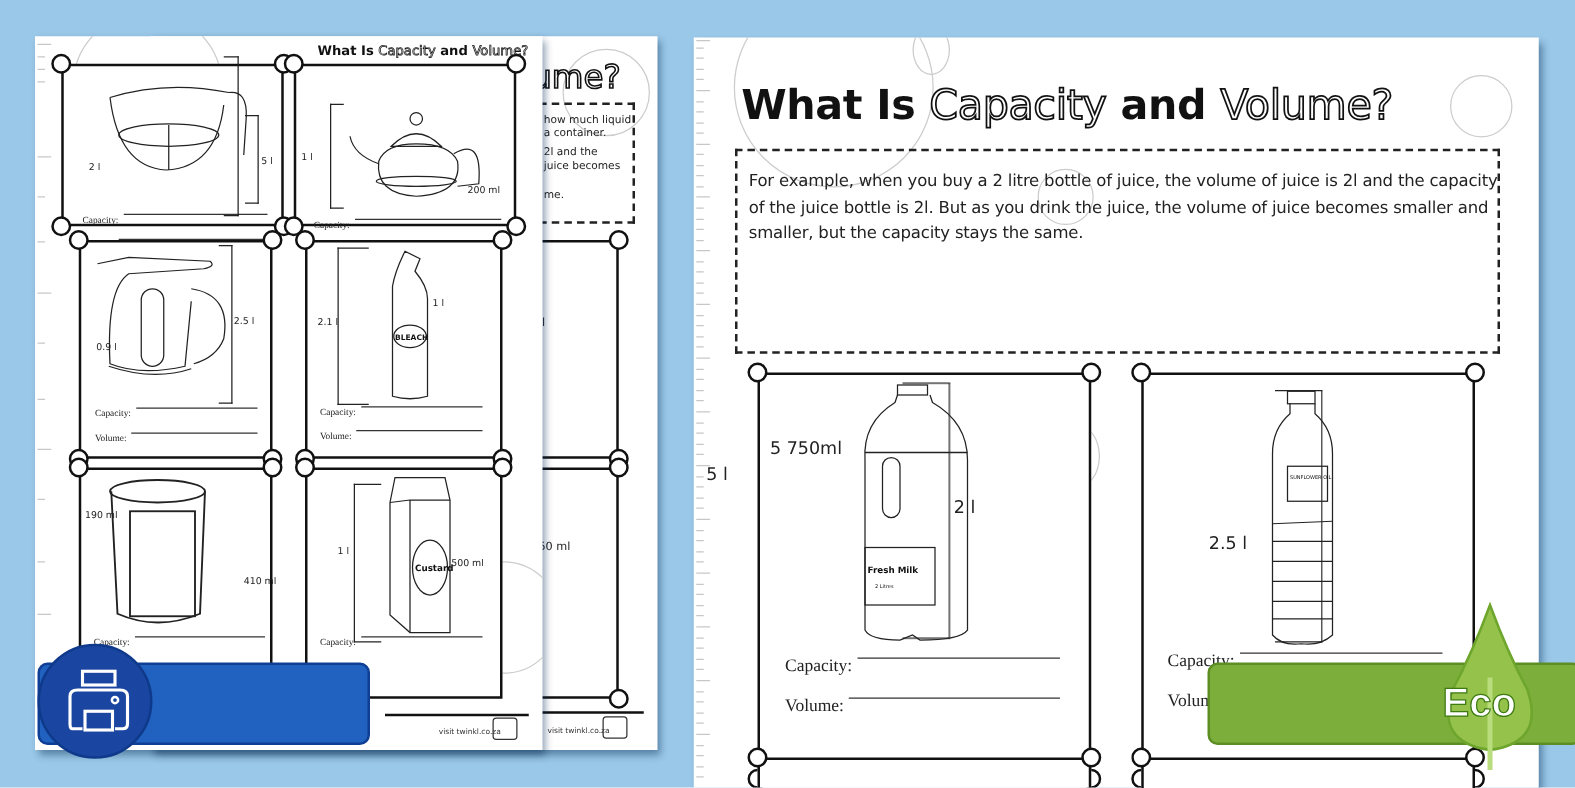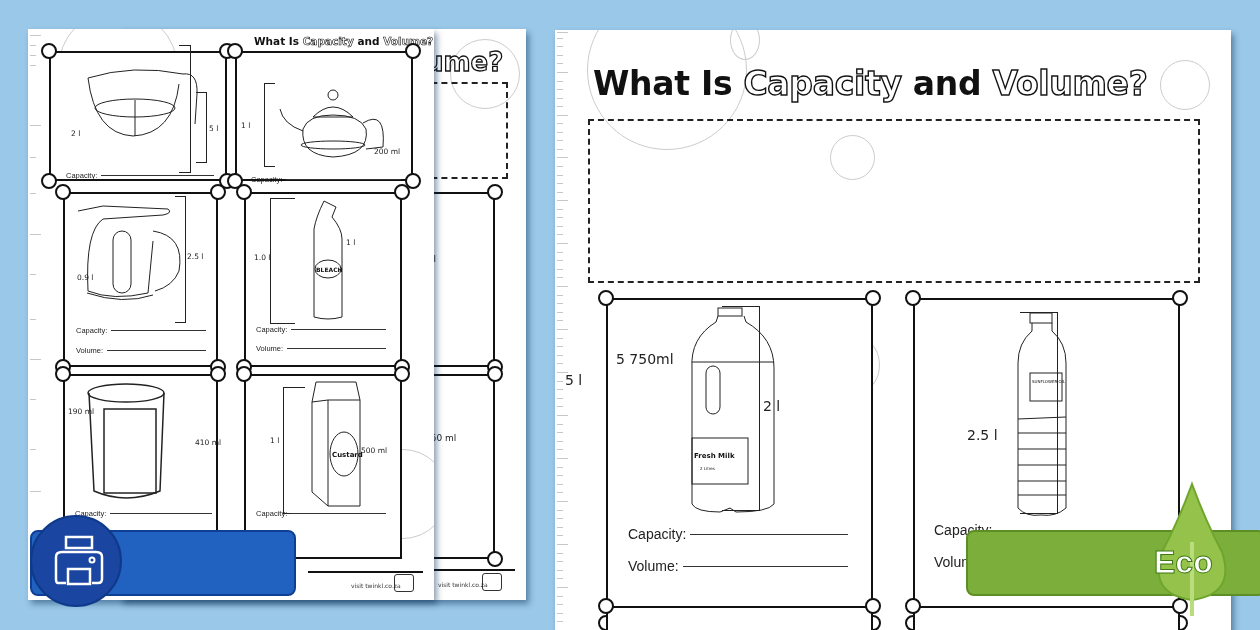--- a/index.html
+++ b/index.html
@@ -7,45 +7,52 @@
 body{background:#9ac8e8;font-family:"DejaVu Sans",sans-serif;position:relative}
 .sheet{position:absolute;background:#fff;overflow:hidden;box-shadow:3px 4px 6px rgba(0,40,80,.45)}
 .ruler{position:absolute;left:0;top:0;bottom:0;width:14px}
 .ruler i{position:absolute;left:2px;height:1px;background:#c7c7c7;width:6px}
 .ruler i.l{width:11px}
 .bubble{position:absolute;border:1px solid #ccc;border-radius:50%}
 .card{position:absolute;border:2px solid #111;background:#fff}
 .card .nb{position:absolute;width:16px;height:16px;background:#fff;border:2px solid #111;border-radius:50%}
 .card .nb.tl{left:-10px;top:-10px}.card .nb.tr{right:-10px;top:-10px}
 .card .nb.bl{left:-10px;bottom:-10px}.card .nb.br{right:-10px;bottom:-10px}
-.field{position:absolute;display:flex;align-items:center;font-family:Liberation Sans, sans-serif;color:#222}
+.field{position:absolute;display:flex;align-items:flex-start;font-family:Liberation Serif, serif;color:#222}
 .field .line{flex:1;border-bottom:1px solid #333;margin-left:4px;height:0}
 .meas{position:absolute;font-family:"DejaVu Sans",sans-serif;color:#222;white-space:nowrap}
 .brk{position:absolute;border:1.5px solid #222;border-left:none}
 .brk.left{border-left:1.5px solid #222;border-right:none}
 .title-main{position:absolute;font-family:"DejaVu Sans",sans-serif;font-weight:bold;color:#111;white-space:nowrap}
-.outline{color:#fff;-webkit-text-stroke:1.3px #111;font-weight:bold}
+.outline{color:#fff;-webkit-text-stroke:1.3px #111;font-weight:normal}
 .dash{position:absolute;border:2px dashed #222}
 .para{font-family:"DejaVu Sans",sans-serif;color:#222}
 svg{position:absolute;overflow:visible}
 .badge-print{position:absolute;left:30px;top:530px;width:266px;height:66px;background:#2162c0;border-radius:8px;border:2px solid #0f3f95}
 .badge-print .circ{position:absolute;left:-2px;top:-17px;width:92px;height:92px;border-radius:50%;background:#1a45a0;border:2px solid #0f3a8c}
 .badge-print .lbl{position:absolute;left:106px;top:12px;font-family:"Liberation Sans",sans-serif;font-size:34px;color:#fff;letter-spacing:.3px}
 .badge-eco{position:absolute;left:966px;top:530px;width:300px;height:66px;background:#7cae3c;border-radius:8px;border:2px solid #5c8e24}
 .badge-eco .lbl{position:absolute;left:12px;top:11px;font-family:"Liberation Sans",sans-serif;font-size:33px;color:#fff;-webkit-text-stroke:1px #3d7a12}
 .badge-eco .eco{position:absolute;left:186px;top:12px;font-family:"Liberation Sans",sans-serif;font-weight:bold;font-size:32px;color:#fff;-webkit-text-stroke:1px #3d7a12}
 .footer-txt{position:absolute;font-size:6px;color:#333}
 </style>
 </head>
 <body>
 
 <div class="sheet" style="left:120px;top:29px;width:406px;height:571px;">
   <div class="bubble" style="left:330px;top:10px;width:70px;height:70px"></div>
   <div class="title-main" style="left:305px;top:18px;font-size:26px;"><span class="outline">ume?</span></div>
   <div class="dash" style="left:180px;top:53px;width:208px;height:97px;"></div>
+  <div class="para" style="position:absolute;left:315px;top:62px;font-size:8.5px;line-height:11px;">
+    <div>how much liquid</div>
+    <div>a container.</div>
+    <div style="margin-top:4px">2l and the</div>
+    <div>juice becomes</div>
+    <div style="margin-top:12px">me.</div>
+  </div>
   <div class="card" style="left:170px;top:163px;width:205px;height:175px;">
       <span class="nb tr"></span>
       <span class="nb br"></span>
     </div>
   <div class="brk" style="left:290px;top:170px;width:10px;height:118px"></div>
   <div class="meas" style="left:305px;top:225px;font-size:9px">5 l</div>
   <div class="card" style="left:170px;top:345px;width:205px;height:185px;">
       <span class="nb tr"></span>
       <span class="nb br"></span>
     </div>
@@ -159,42 +166,42 @@
       <span class="nb tr"></span>
       <span class="nb bl"></span>
       <span class="nb br"></span>
     </div>
   <svg style="left:282px;top:170px" width="40" height="125">
     <path d="M14 2 L26 8 L22 18 Q32 30 32 40 L32 118 Q18 122 4 118 L4 30 Q6 18 14 2 Z" fill="none" stroke="#222"></path>
     <ellipse cx="18" cy="70" rx="13" ry="9" fill="none" stroke="#222"></ellipse>
     <text x="6" y="73" font-size="6" font-weight="bold" font-family="DejaVu Sans" fill="#111">BLEACH</text>
   </svg>
   <div class="brk left" style="left:242px;top:169px;width:25px;height:126px"></div>
-  <div class="meas" style="left:226px;top:224px;font-size:7.5px">1.0 l</div>
+  <div class="meas" style="left:226px;top:224px;font-size:7.5px">2.1 l</div>
   <div class="meas" style="left:318px;top:209px;font-size:7.5px">1 l</div>
   <div class="field" style="left:228px;top:296px;width:130px;font-size:7.5px">
       <span>Capacity:</span>
       <span class="line"></span>
     </div>
   <div class="field" style="left:228px;top:315px;width:130px;font-size:7.5px">
       <span>Volume:</span>
       <span class="line"></span>
     </div>
 
   <div class="card" style="left:35px;top:345px;width:155px;height:185px;">
       <span class="nb tl"></span>
       <span class="nb tr"></span>
     </div>
   <svg style="left:58px;top:352px" width="90" height="125">
     <ellipse cx="40" cy="12" rx="38" ry="9" fill="none" stroke="#222" stroke-width="1.5"></ellipse>
     <path d="M3 12 L8 110 Q40 124 74 110 L78 12" fill="none" stroke="#222" stroke-width="1.5"></path>
     <rect x="18" y="28" width="52" height="84" fill="none" stroke="#222" stroke-width="1.5"></rect>
   </svg>
   <div class="brk" style="left:151px;top:381px;width:12px;height:128px;top:16px"></div>
-  <div class="meas" style="left:167px;top:409px;font-size:7.5px">410 ml</div>
+  <div class="meas" style="left:167px;top:431px;font-size:7.5px">410 ml</div>
   <div class="meas" style="left:40px;top:378px;font-size:7.5px">190 ml</div>
   <div class="field" style="left:47px;top:480px;width:137px;font-size:7.5px">
       <span>Capacity:</span>
       <span class="line"></span>
     </div>
 
   <div class="card" style="left:216px;top:345px;width:158px;height:185px;">
       <span class="nb tl"></span>
       <span class="nb tr"></span>
     </div>
@@ -295,20 +302,21 @@
   <div class="bubble" style="left:275px;top:105px;width:45px;height:45px"></div>
   <div class="bubble" style="left:605px;top:30px;width:50px;height:50px"></div>
   <div class="bubble" style="left:290px;top:310px;width:35px;height:50px"></div>
 
   <div class="title-main" style="left:38px;top:34px;font-size:33px;letter-spacing:-.3px">
     <span>What Is</span> <span class="outline" style="-webkit-text-stroke:1.4px #111">Capacity</span> <span>and</span> <span class="outline" style="-webkit-text-stroke:1.4px #111">Volume?</span>
   </div>
 
   <div class="dash" style="left:33px;top:89px;width:612px;height:164px;"></div>
   <div class="para" style="position:absolute;left:44px;top:99px;width:600px;font-size:13.2px;line-height:20.5px;letter-spacing:-.15px">
+    <p style="margin-top:7px">For example, when you buy a 2 litre bottle of juice, the volume of juice is 2l and the capacity of the juice bottle is 2l. But as you drink the juice, the volume of juice becomes smaller and smaller, but the capacity stays the same.</p>
   </div>
 
   <div class="card" style="left:51px;top:268px;width:267px;height:325px;">
       <span class="nb tl"></span>
       <span class="nb tr"></span>
       <span class="nb bl"></span>
       <span class="nb br"></span>
     </div>
   <svg style="left:690px;top:308px;position:fixed" width="90" height="210">
     <rect x="28" y="0" width="24" height="8" fill="none" stroke="#222"></rect>

